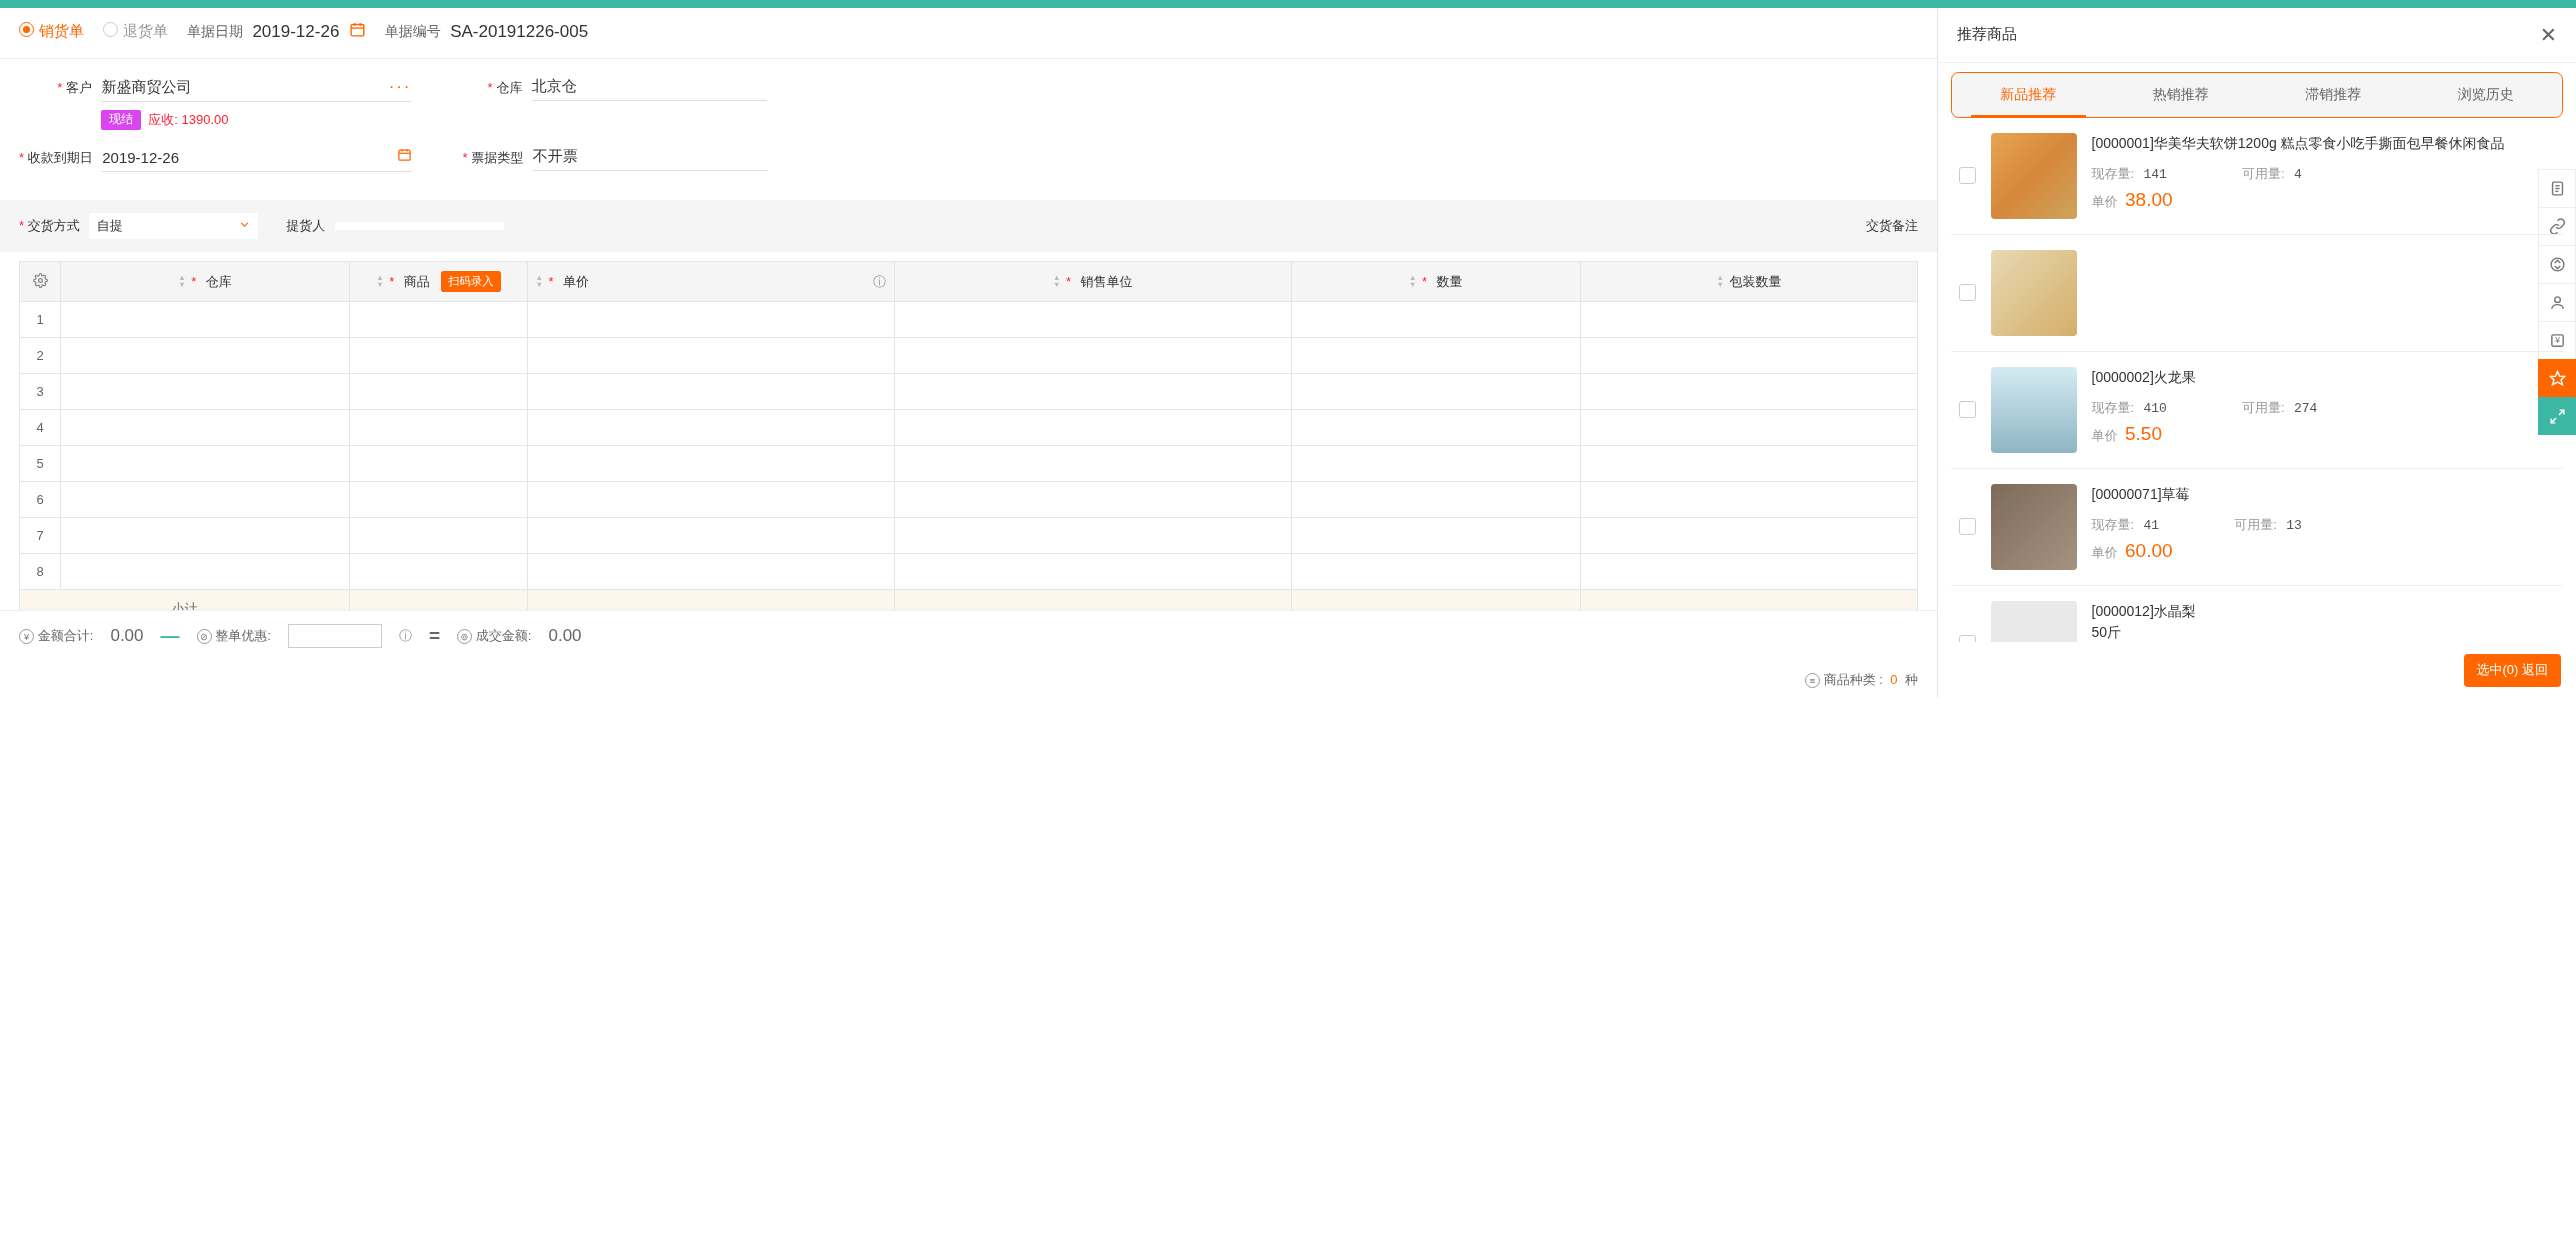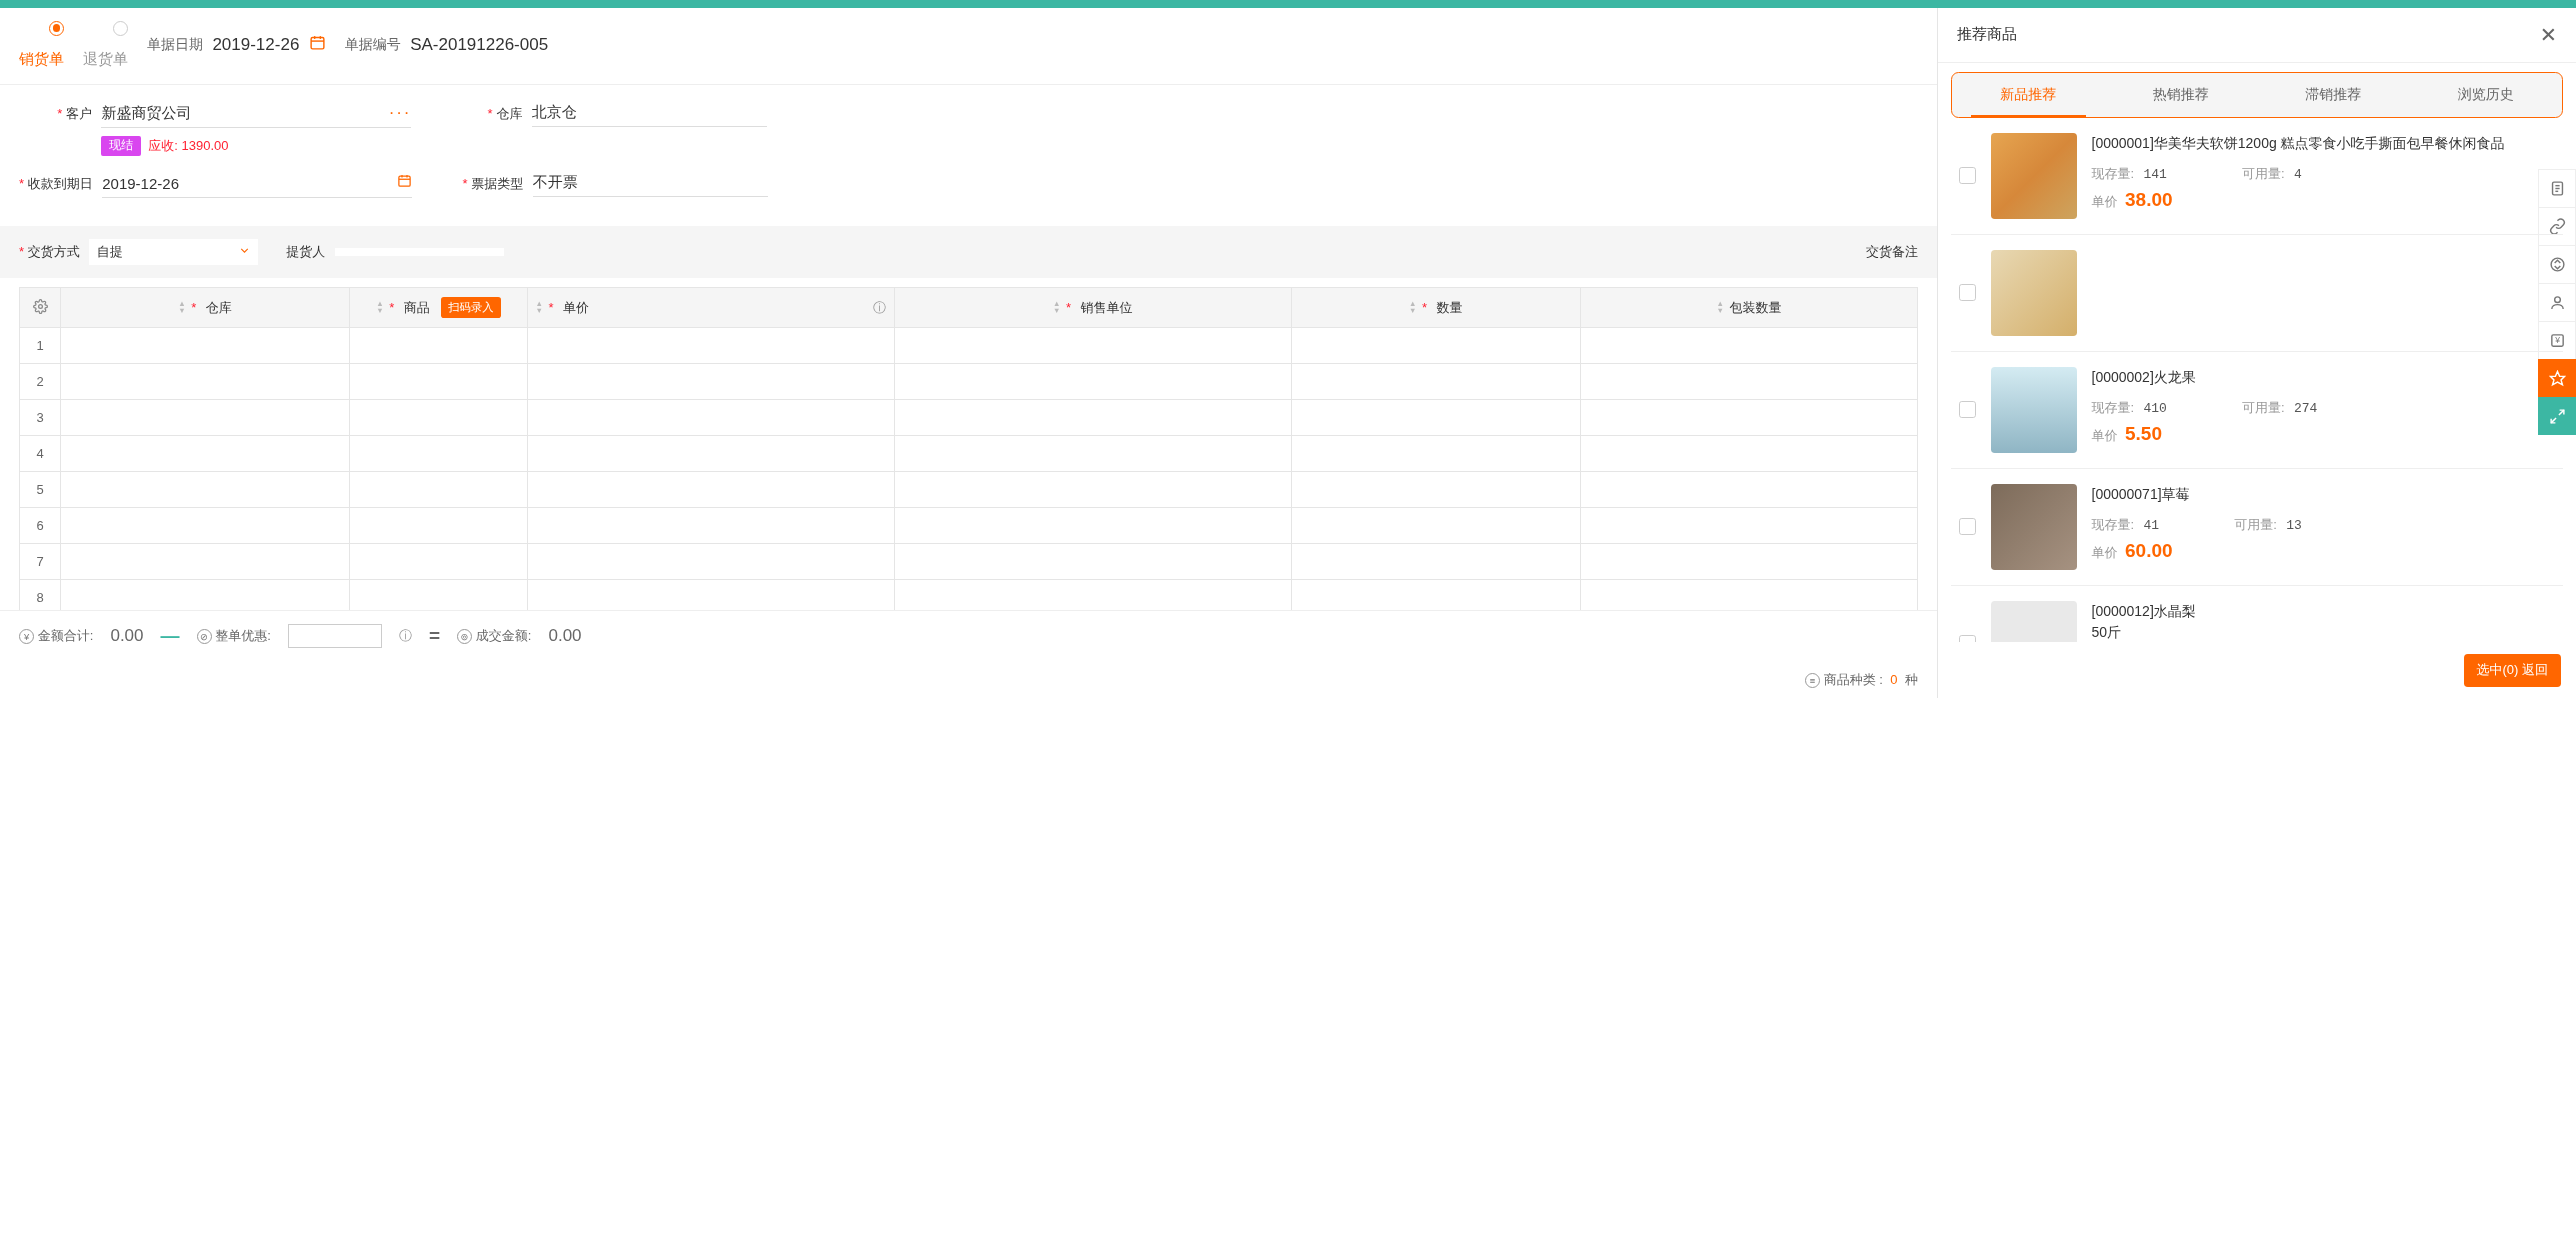--- a/index.html
+++ b/index.html
@@ -10,21 +10,21 @@
       background: #fff;
     }
     .page { display: flex; width: 100%; height: 698px; position: relative; }
     .topbar { position: absolute; top: 0; left: 0; right: 0; height: 7.5px; background: #3cb7a3; }
     .left-pane { flex: 1; padding-top: 7.5px; border-right: 0.9px solid #e5e5e5; display: flex; flex-direction: column; }
     .right-pane { width: 638px; padding-top: 7.5px; display: flex; flex-direction: column; position: relative; }
 
     
     .header-row { display: flex; align-items: center; padding: 13px 19px 15px; border-bottom: 0.9px solid #eee; gap: 19px; }
     .radio-group { display: flex; gap: 19px; align-items: center; }
-    .radio-item { display: flex; align-items: flex-end; gap: 14px; cursor: pointer; flex-direction: column; }
+    .radio-item { display: flex; align-items: flex-start; gap: 5px; cursor: pointer; }
     .radio-circle { width: 15px; height: 15px; border-radius: 50%; border: 0.9px solid #ccc; display: flex; align-items: center; justify-content: center; }
     .radio-circle.active { border-color: #f60; }
     .radio-inner { width: 7.5px; height: 7.5px; border-radius: 50%; background: #f60; }
     .radio-label.active { color: #f60; font-size: 15px; }
     .radio-label.inactive { color: #999; font-size: 15px; }
     .doc-meta { display: flex; align-items: center; gap: 9.4px; font-size: 14px; }
     .doc-meta .label { color: #666; }
     .doc-meta .value { color: #333; font-size: 17px; }
     .cal-icon { color: #f60; font-size: 17px; }
 
@@ -99,21 +99,21 @@
     .pimg.anime { background: linear-gradient(180deg, #d4ebf2 0%, #8fb5c4 100%); }
     .pimg.figures { background: linear-gradient(135deg, #7d6b5a 0%, #a69281 100%); }
     .pimg.pear { background: #e9e9e9; }
     .pinfo { flex: 1; }
     .pname { font-size: 14px; color: #333; margin-bottom: 11.3px; line-height: 1.5; }
     .pstats { display: flex; gap: 75px; margin-bottom: 5.6px; }
     .pstat { color: #999; font-size: 13px; }
     .pstat .sval { color: #555; margin-left: 9.4px; font-family: Liberation Mono, monospace; }
     .price-row { font-size: 13px; }
     .price-row .plabel { color: #999; }
-    .price-row .pval { color: #f60; font-size: 19px; margin-left: 7.5px; font-weight: bold; }
+    .price-row .pval { color: #f60; font-size: 19px; margin-left: 7.5px; }
 
     .right-footer { padding: 11.3px 15px; text-align: right; }
     .right-footer .btn { background: #f60; color: #fff; padding: 7.5px 13px; border-radius: 3.8px; cursor: pointer; display: inline-block; }
   </style>
 </head>
 <body>
 
 <div class="page">
   <div class="topbar"></div>
 

